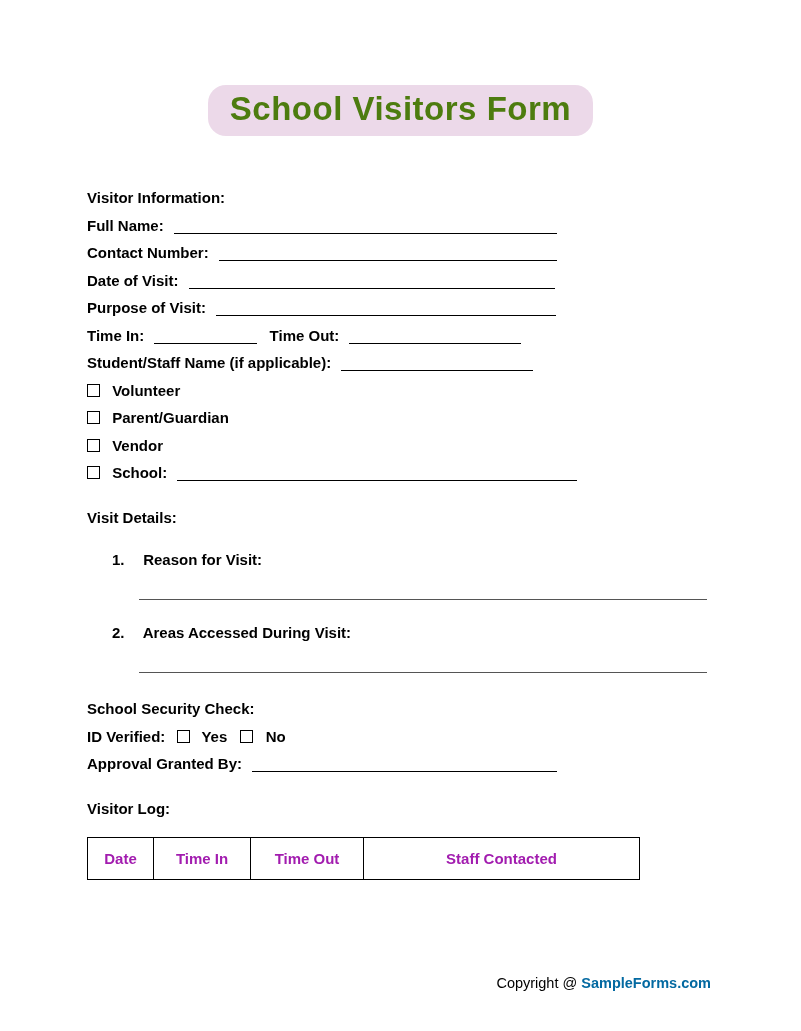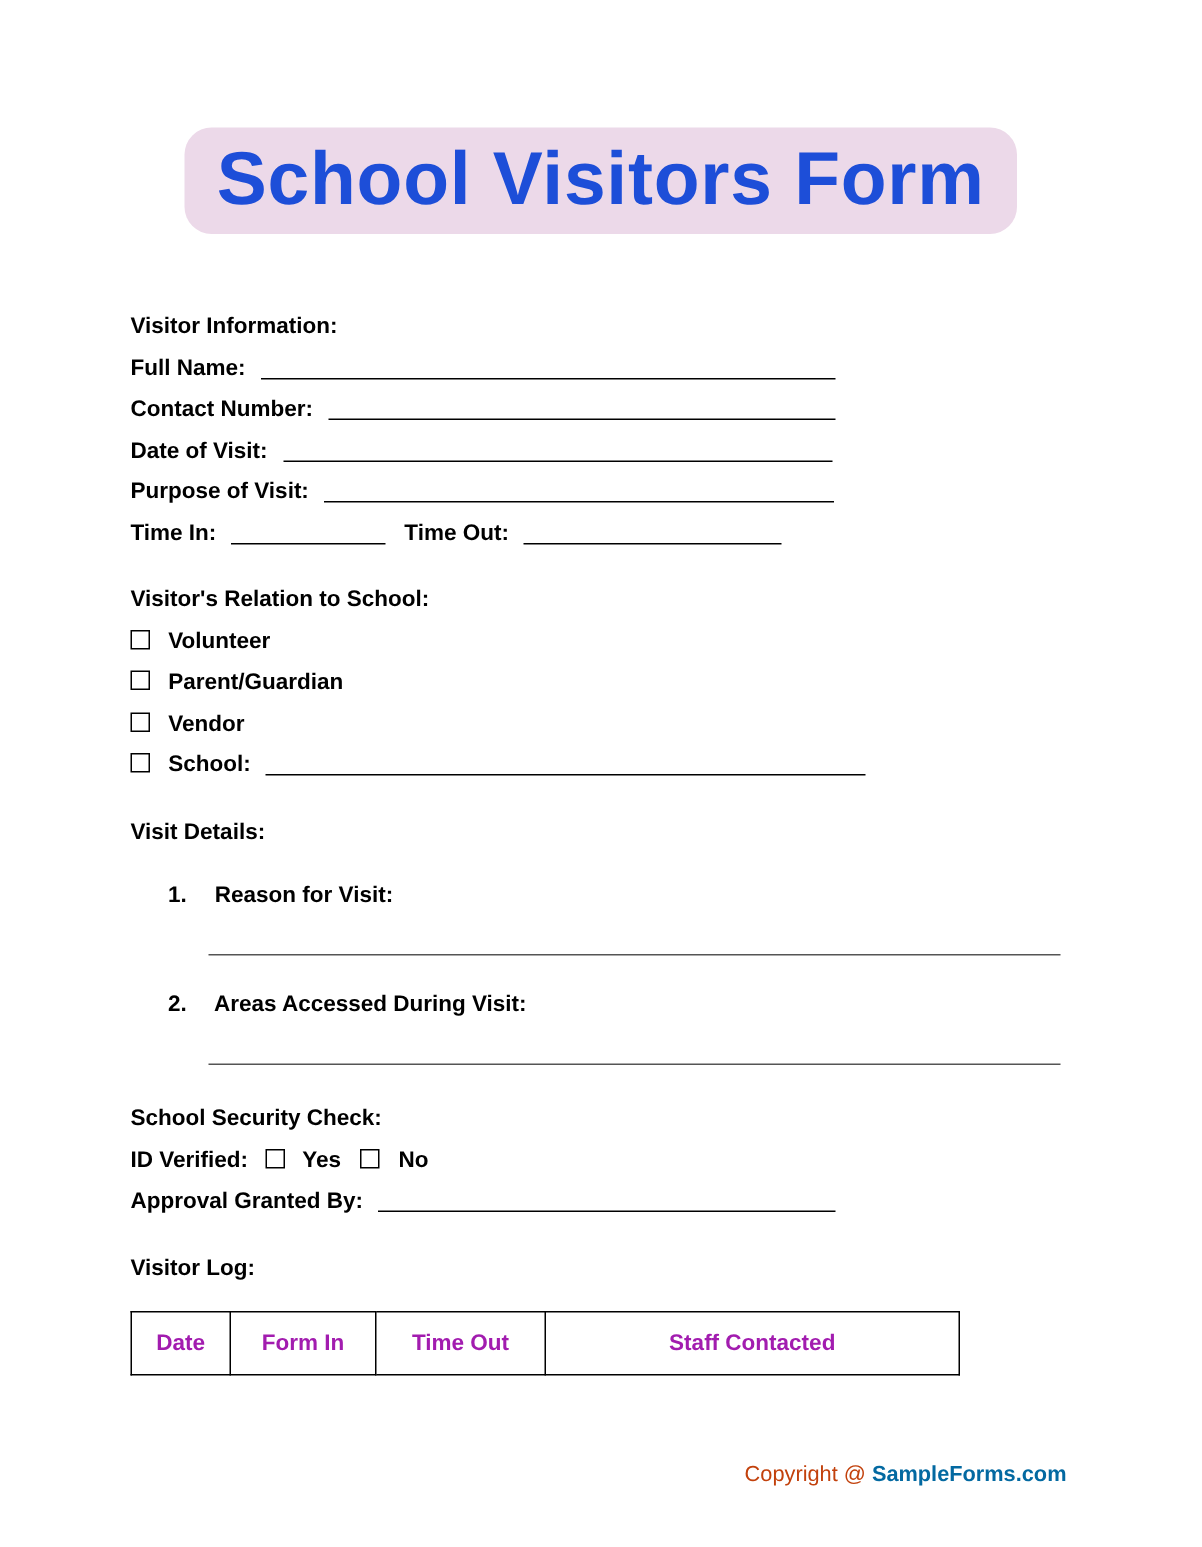--- a/index.html
+++ b/index.html
@@ -16,22 +16,22 @@
     background: #ffffff;
     overflow: hidden;
   }
   .title-wrap {
     margin-top: 85px;
     text-align: center;
   }
   .title-highlight {
     display: inline-block;
     background: #ecd9e9;
-    color: #1d4ed8;
-    font-size: 50px;
+    color: #4d7c0f;
+    font-size: 33px;
     font-weight: bold;
     padding: 5px 22px 8px 22px;
     letter-spacing: 0.5px;
     border-radius: 18px;
   }
   .content {
     margin: 48px 90px 0 87px;
     color: #000000;
     font-size: 15px;
     font-weight: bold;
@@ -90,21 +90,21 @@
   .col-timein { width: 76px; }
   .col-timeout { width: 92px; margin-left: 33px; }
   .col-staff { width: 255px; }
   .footer {
     position: absolute;
     right: 90px;
     bottom: 40px;
     font-size: 14.5px;
   }
   .footer .copy {
-    color: #c2410c;
+    color: #000000;
     font-weight: normal;
   }
   .footer .brand {
     color: #0369a1;
     font-weight: bold;
     text-decoration: none;
     cursor: pointer;
   }
 </style>
 </head>
@@ -140,22 +140,25 @@
       <span class="line" style="width:340px"></span>
     </div>
 
     <div class="row">
       <span>Time In:</span>
       <span class="line" style="width:103px"></span>
       <span style="margin-left:8px">Time Out:</span>
       <span class="line" style="width:172px"></span>
     </div>
 
-
-    <div class="row section-gap">Visitor's Relation to School:</div>
+    <div class="row">
+      <span>Student/Staff Name (if applicable):</span>
+      <span class="line" style="width:192px"></span>
+    </div>
+
 
     <div class="row">
       <span class="checkbox"></span>
       <span>Volunteer</span>
     </div>
 
     <div class="row">
       <span class="checkbox"></span>
       <span>Parent/Guardian</span>
     </div>
@@ -199,21 +202,21 @@
       <span>Approval Granted By:</span>
       <span class="line" style="width:305px"></span>
     </div>
 
     <div class="row section-gap">Visitor Log:</div>
 
     <table class="visitor-log">
       <thead>
         <tr>
           <th class="col-date">Date</th>
-          <th class="col-timein">Form In</th>
+          <th class="col-timein">Time In</th>
           <th class="col-timeout">Time Out</th>
           <th class="col-staff">Staff Contacted</th>
         </tr>
       </thead>
     </table>
 
   </div>
 
   <div class="footer">
     <span class="copy">Copyright @</span>

